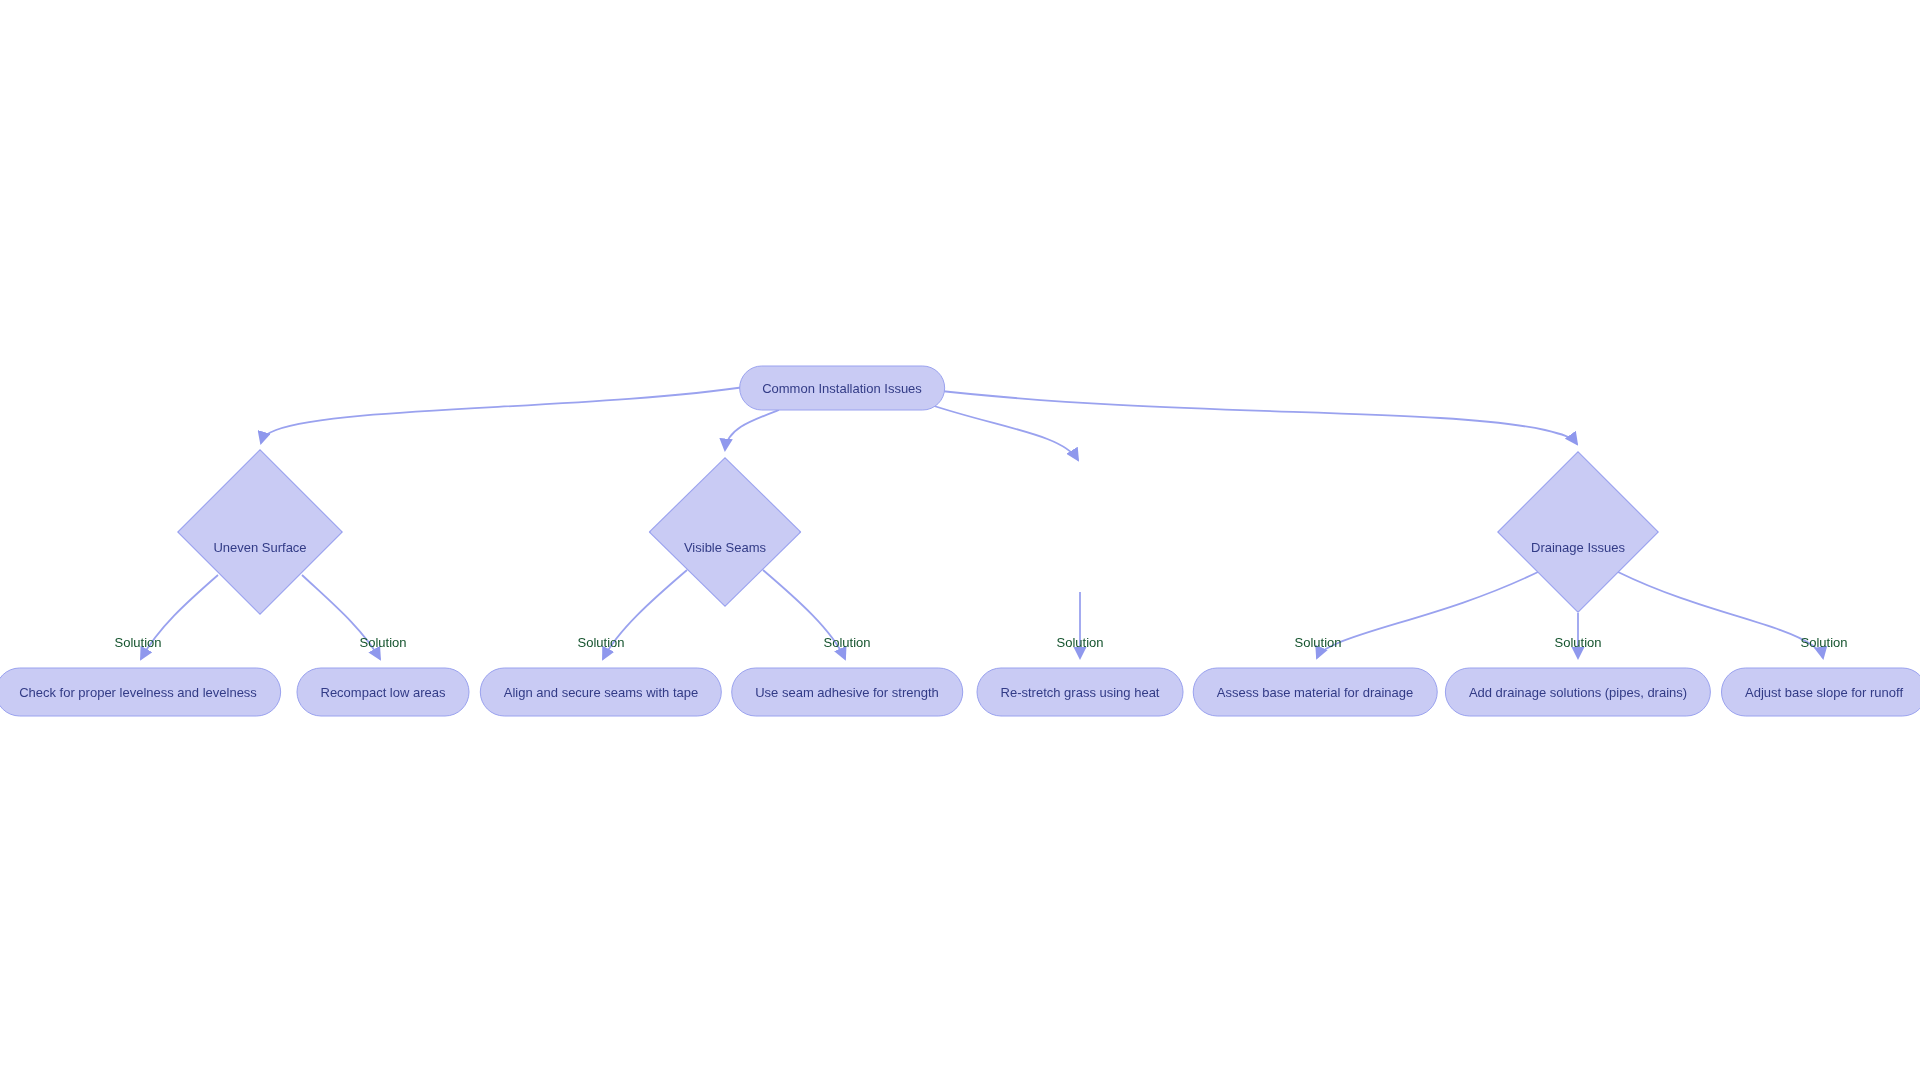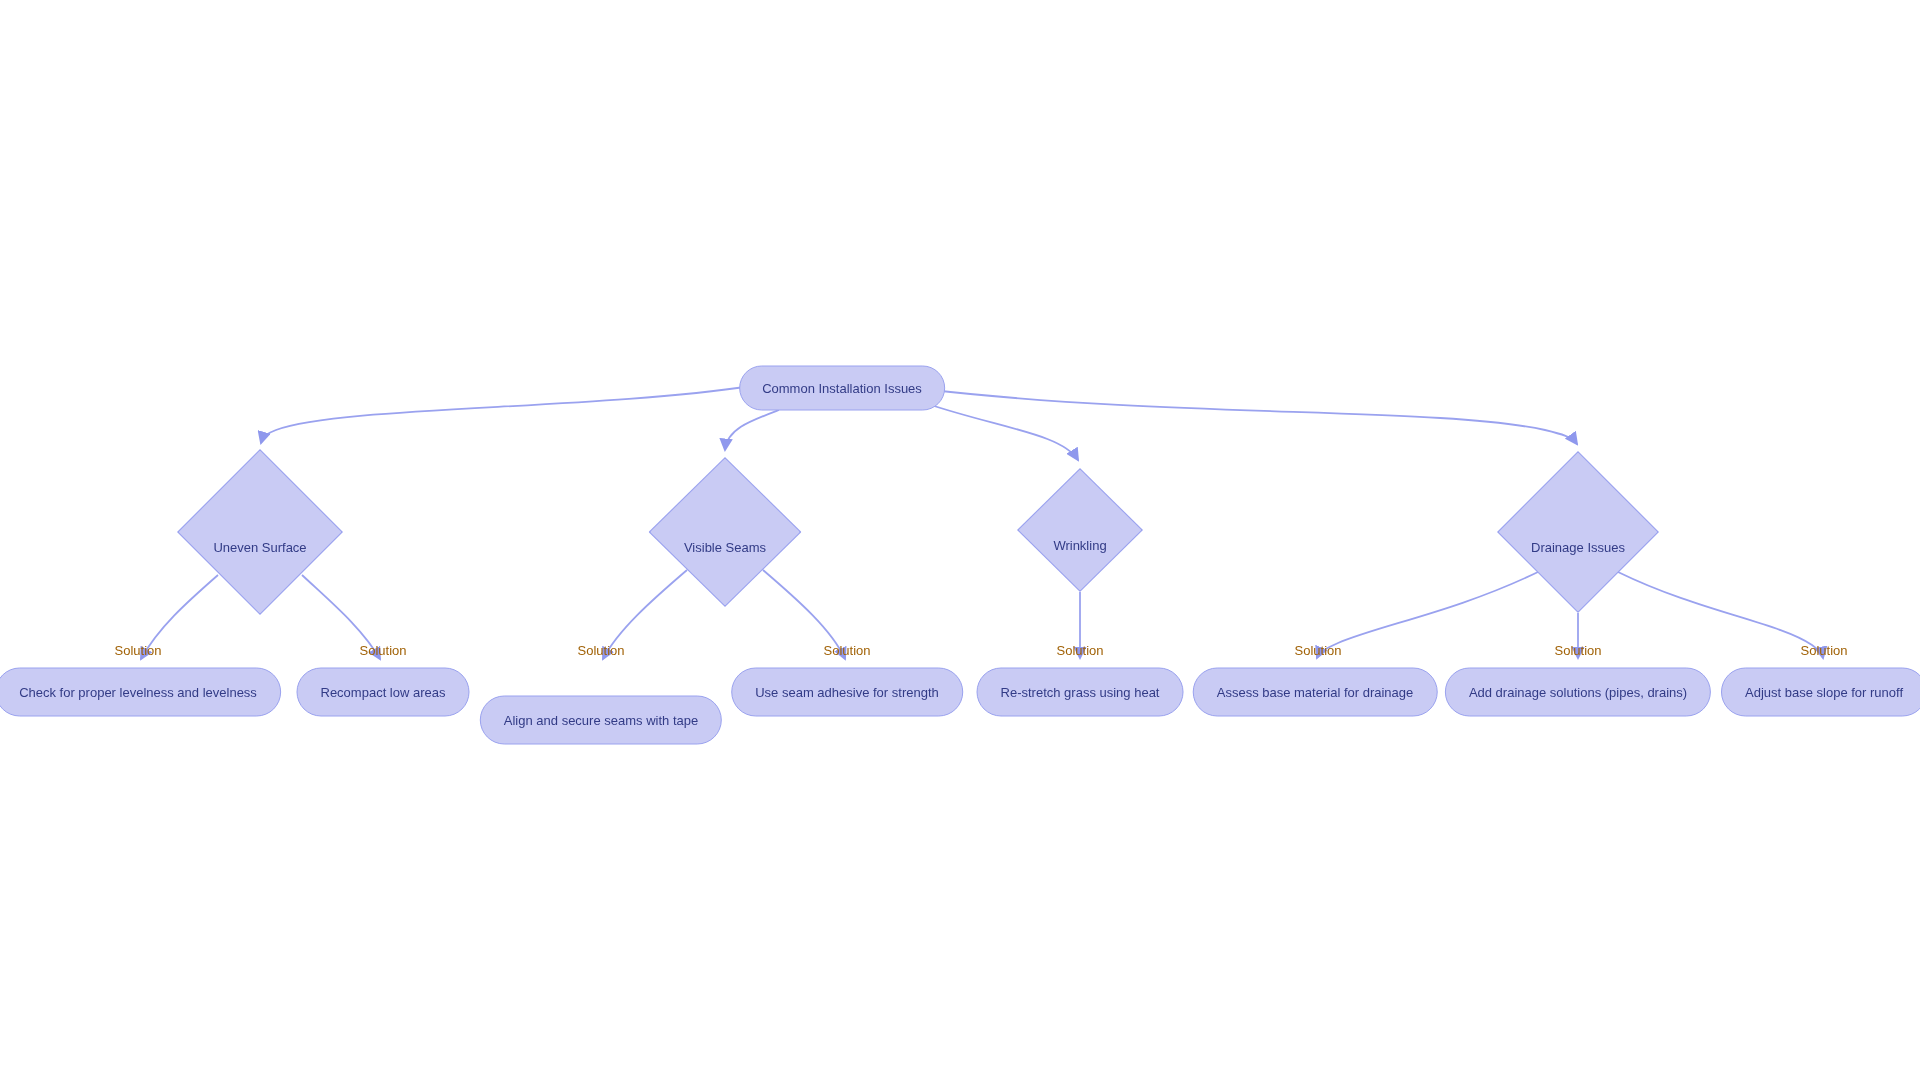--- a/index.html
+++ b/index.html
@@ -49,24 +49,23 @@
     position: absolute;
     clip-path: polygon(50% 0%, 100% 50%, 50% 100%, 0% 50%);
   }
   .diamond .shape-outer { inset: 0; background: #9aa2ef; }
   .diamond .shape-inner { inset: 1.6px; background: #c9cbf4; }
   .diamond .diamond-label { position: relative; z-index: 1; margin-top: 31px; }
 
   .edge-label {
     position: absolute;
     transform: translate(-50%, -50%);
-    color: #a16207;
+    color: #14532d;
     font-size: 13px;
     white-space: nowrap;
-    margin-top: 8px;
   }
 </style>
 </head>
 <body>
 
 <div class="canvas">
 
   <svg class="edges" viewBox="0 0 1920 1083" xmlns="http://www.w3.org/2000/svg" fill="none">
     <defs>
       <marker id="arrow" viewBox="0 0 10 10" refX="8.5" refY="5" markerWidth="7.5" markerHeight="7.5" orient="auto-start-reverse">
@@ -101,25 +100,20 @@
     <div class="shape-inner"></div>
     <span class="diamond-label">Uneven Surface</span>
   </div>
 
   <div class="node diamond" style="left:725px; top:532px; width:153px; height:150px;">
     <div class="shape-outer"></div>
     <div class="shape-inner"></div>
     <span class="diamond-label">Visible Seams</span>
   </div>
 
-  <div class="node diamond" style="left:1080px; top:530px; width:126px; height:124px;">
-    <div class="shape-outer"></div>
-    <div class="shape-inner"></div>
-    <span class="diamond-label">Wrinkling</span>
-  </div>
 
   <div class="node diamond" style="left:1578px; top:532px; width:162px; height:162px;">
     <div class="shape-outer"></div>
     <div class="shape-inner"></div>
     <span class="diamond-label">Drainage Issues</span>
   </div>
 
   <div class="edge-label" style="left:138px; top:642px;">Solution</div>
   <div class="edge-label" style="left:383px; top:642px;">Solution</div>
   <div class="edge-label" style="left:601px; top:642px;">Solution</div>
@@ -128,21 +122,21 @@
   <div class="edge-label" style="left:1318px; top:642px;">Solution</div>
   <div class="edge-label" style="left:1578px; top:642px;">Solution</div>
   <div class="edge-label" style="left:1824px; top:642px;">Solution</div>
 
   <div class="node pill" style="left:138px; top:692px;">
     <span>Check for proper levelness and levelness</span>
   </div>
   <div class="node pill" style="left:383px; top:692px;">
     <span>Recompact low areas</span>
   </div>
-  <div class="node pill" style="left:601px; top:692px;margin-top:28px;">
+  <div class="node pill" style="left:601px; top:692px;">
     <span>Align and secure seams with tape</span>
   </div>
   <div class="node pill" style="left:1080px; top:692px;">
     <span>Re-stretch grass using heat</span>
   </div>
   <div class="node pill" style="left:847px; top:692px;">
     <span>Use seam adhesive for strength</span>
   </div>
   <div class="node pill" style="left:1578px; top:692px;">
     <span>Add drainage solutions (pipes, drains)</span>

